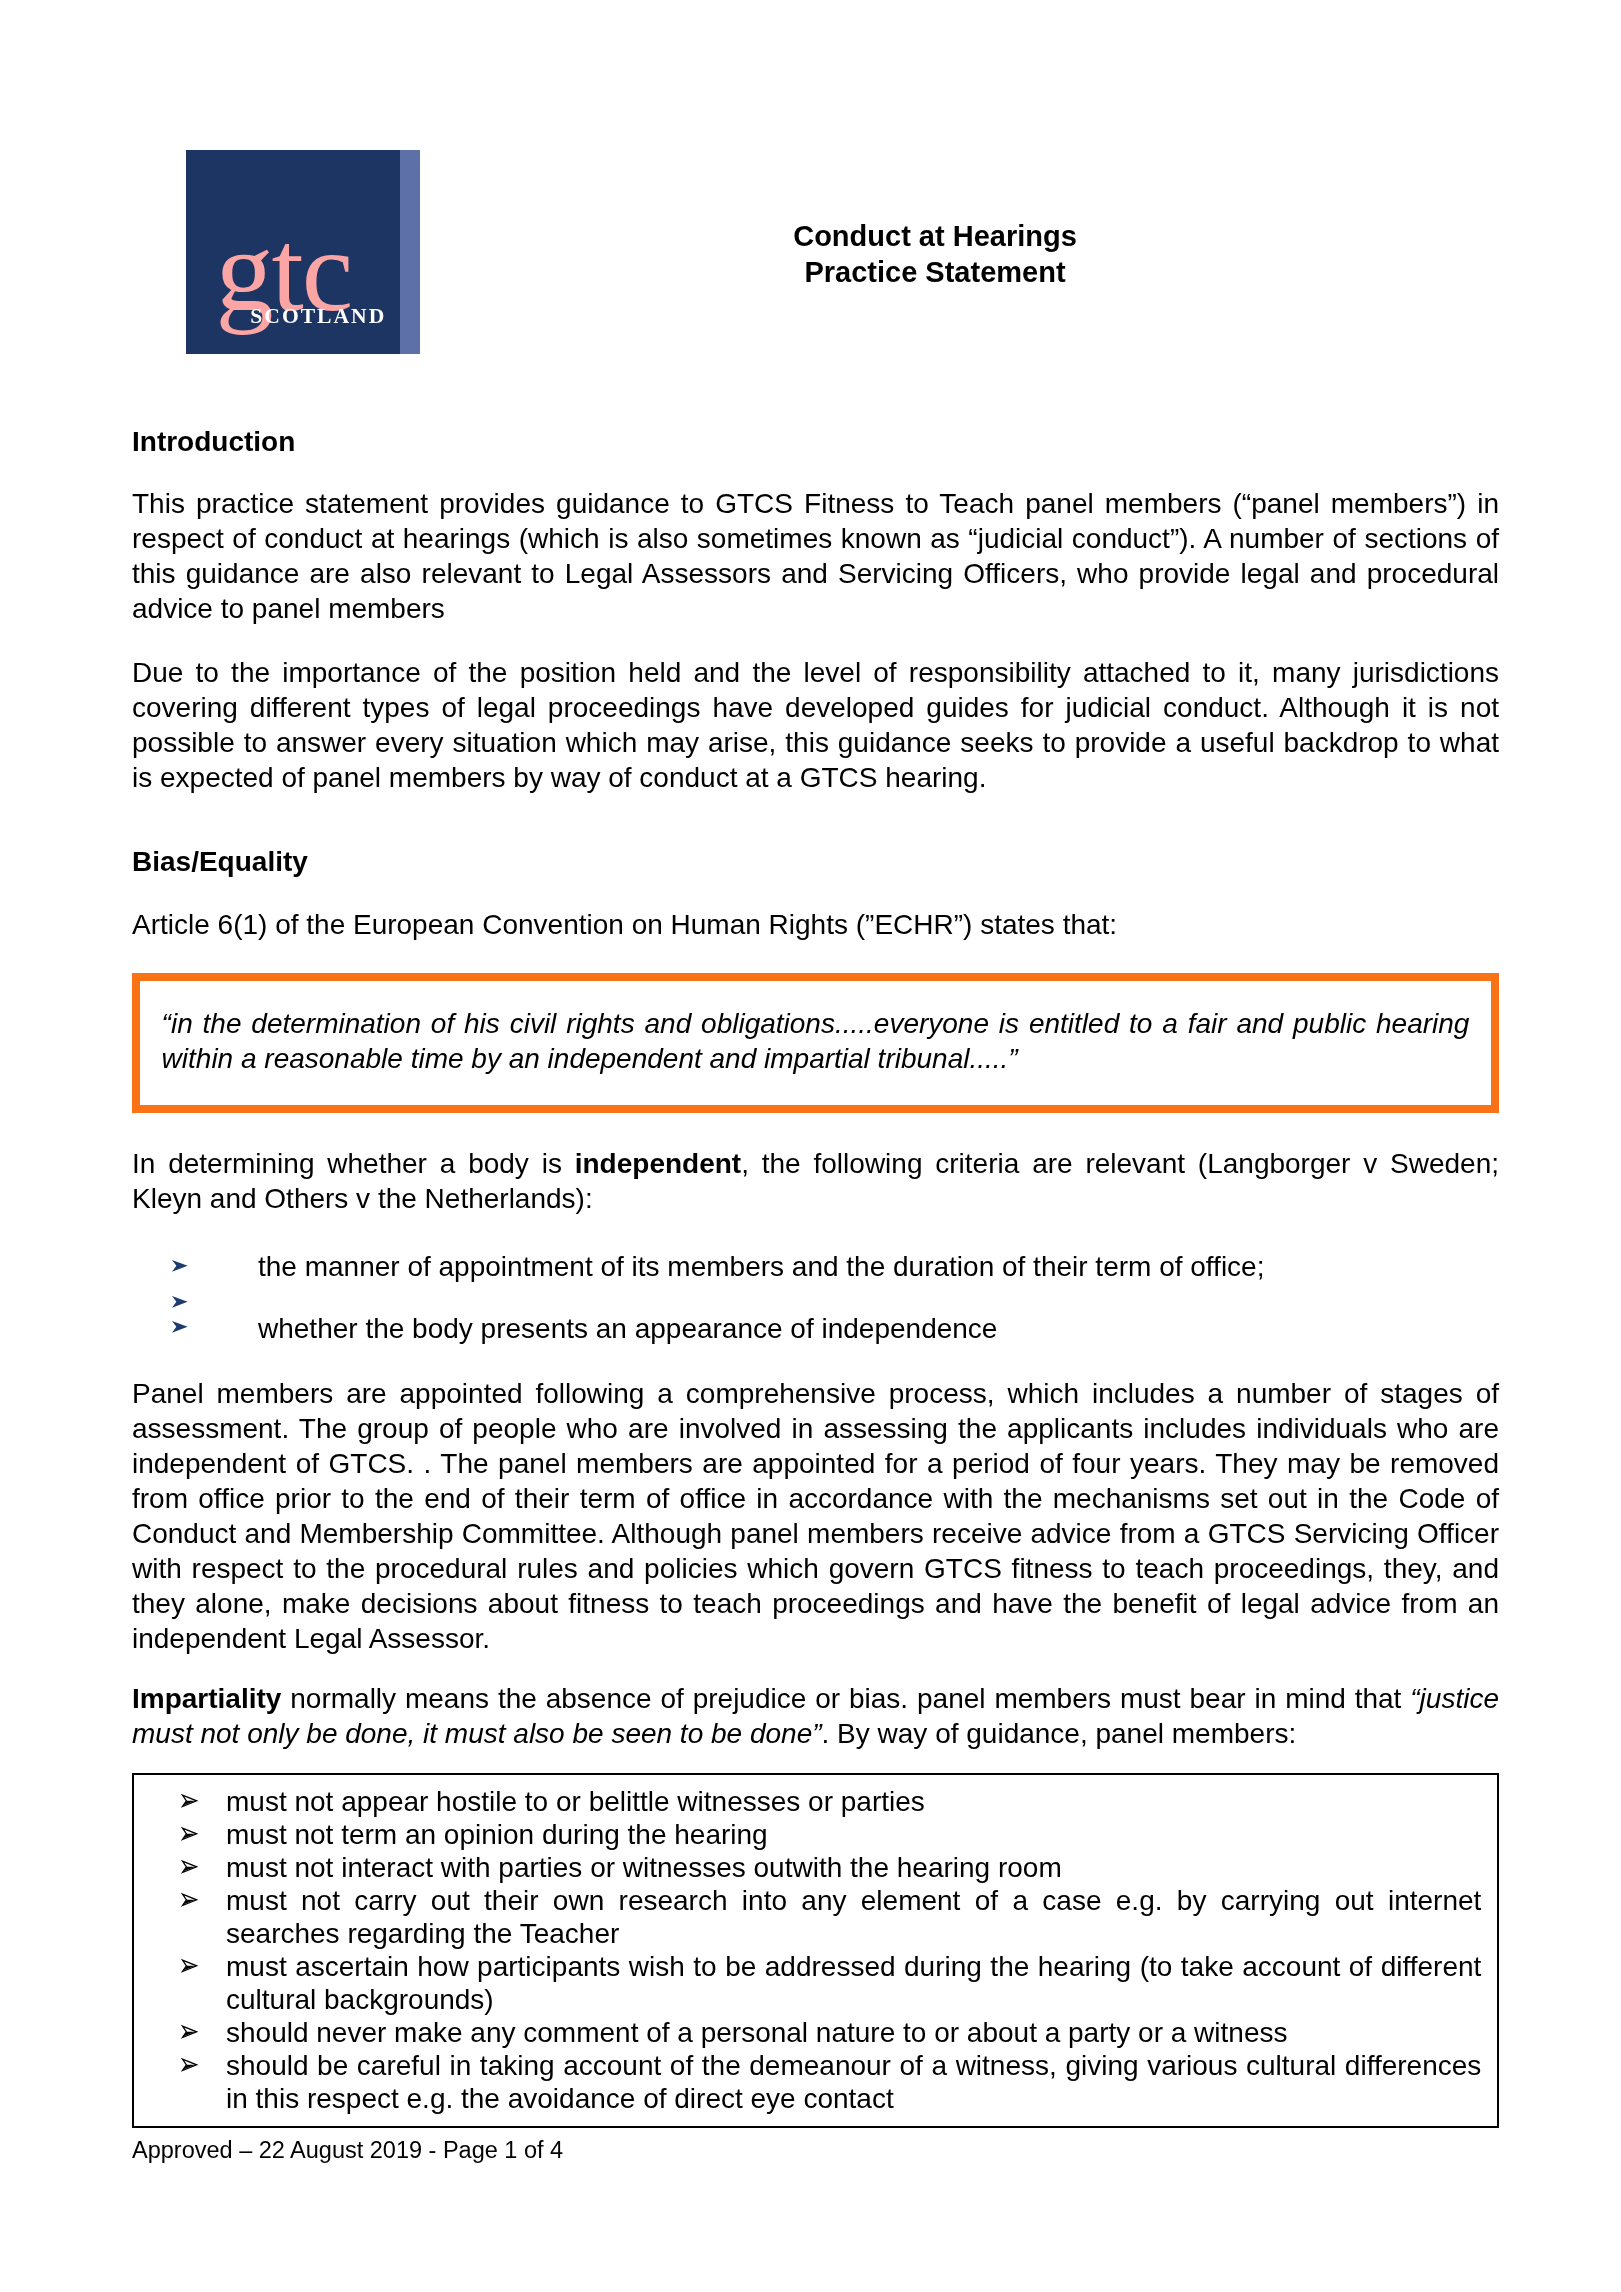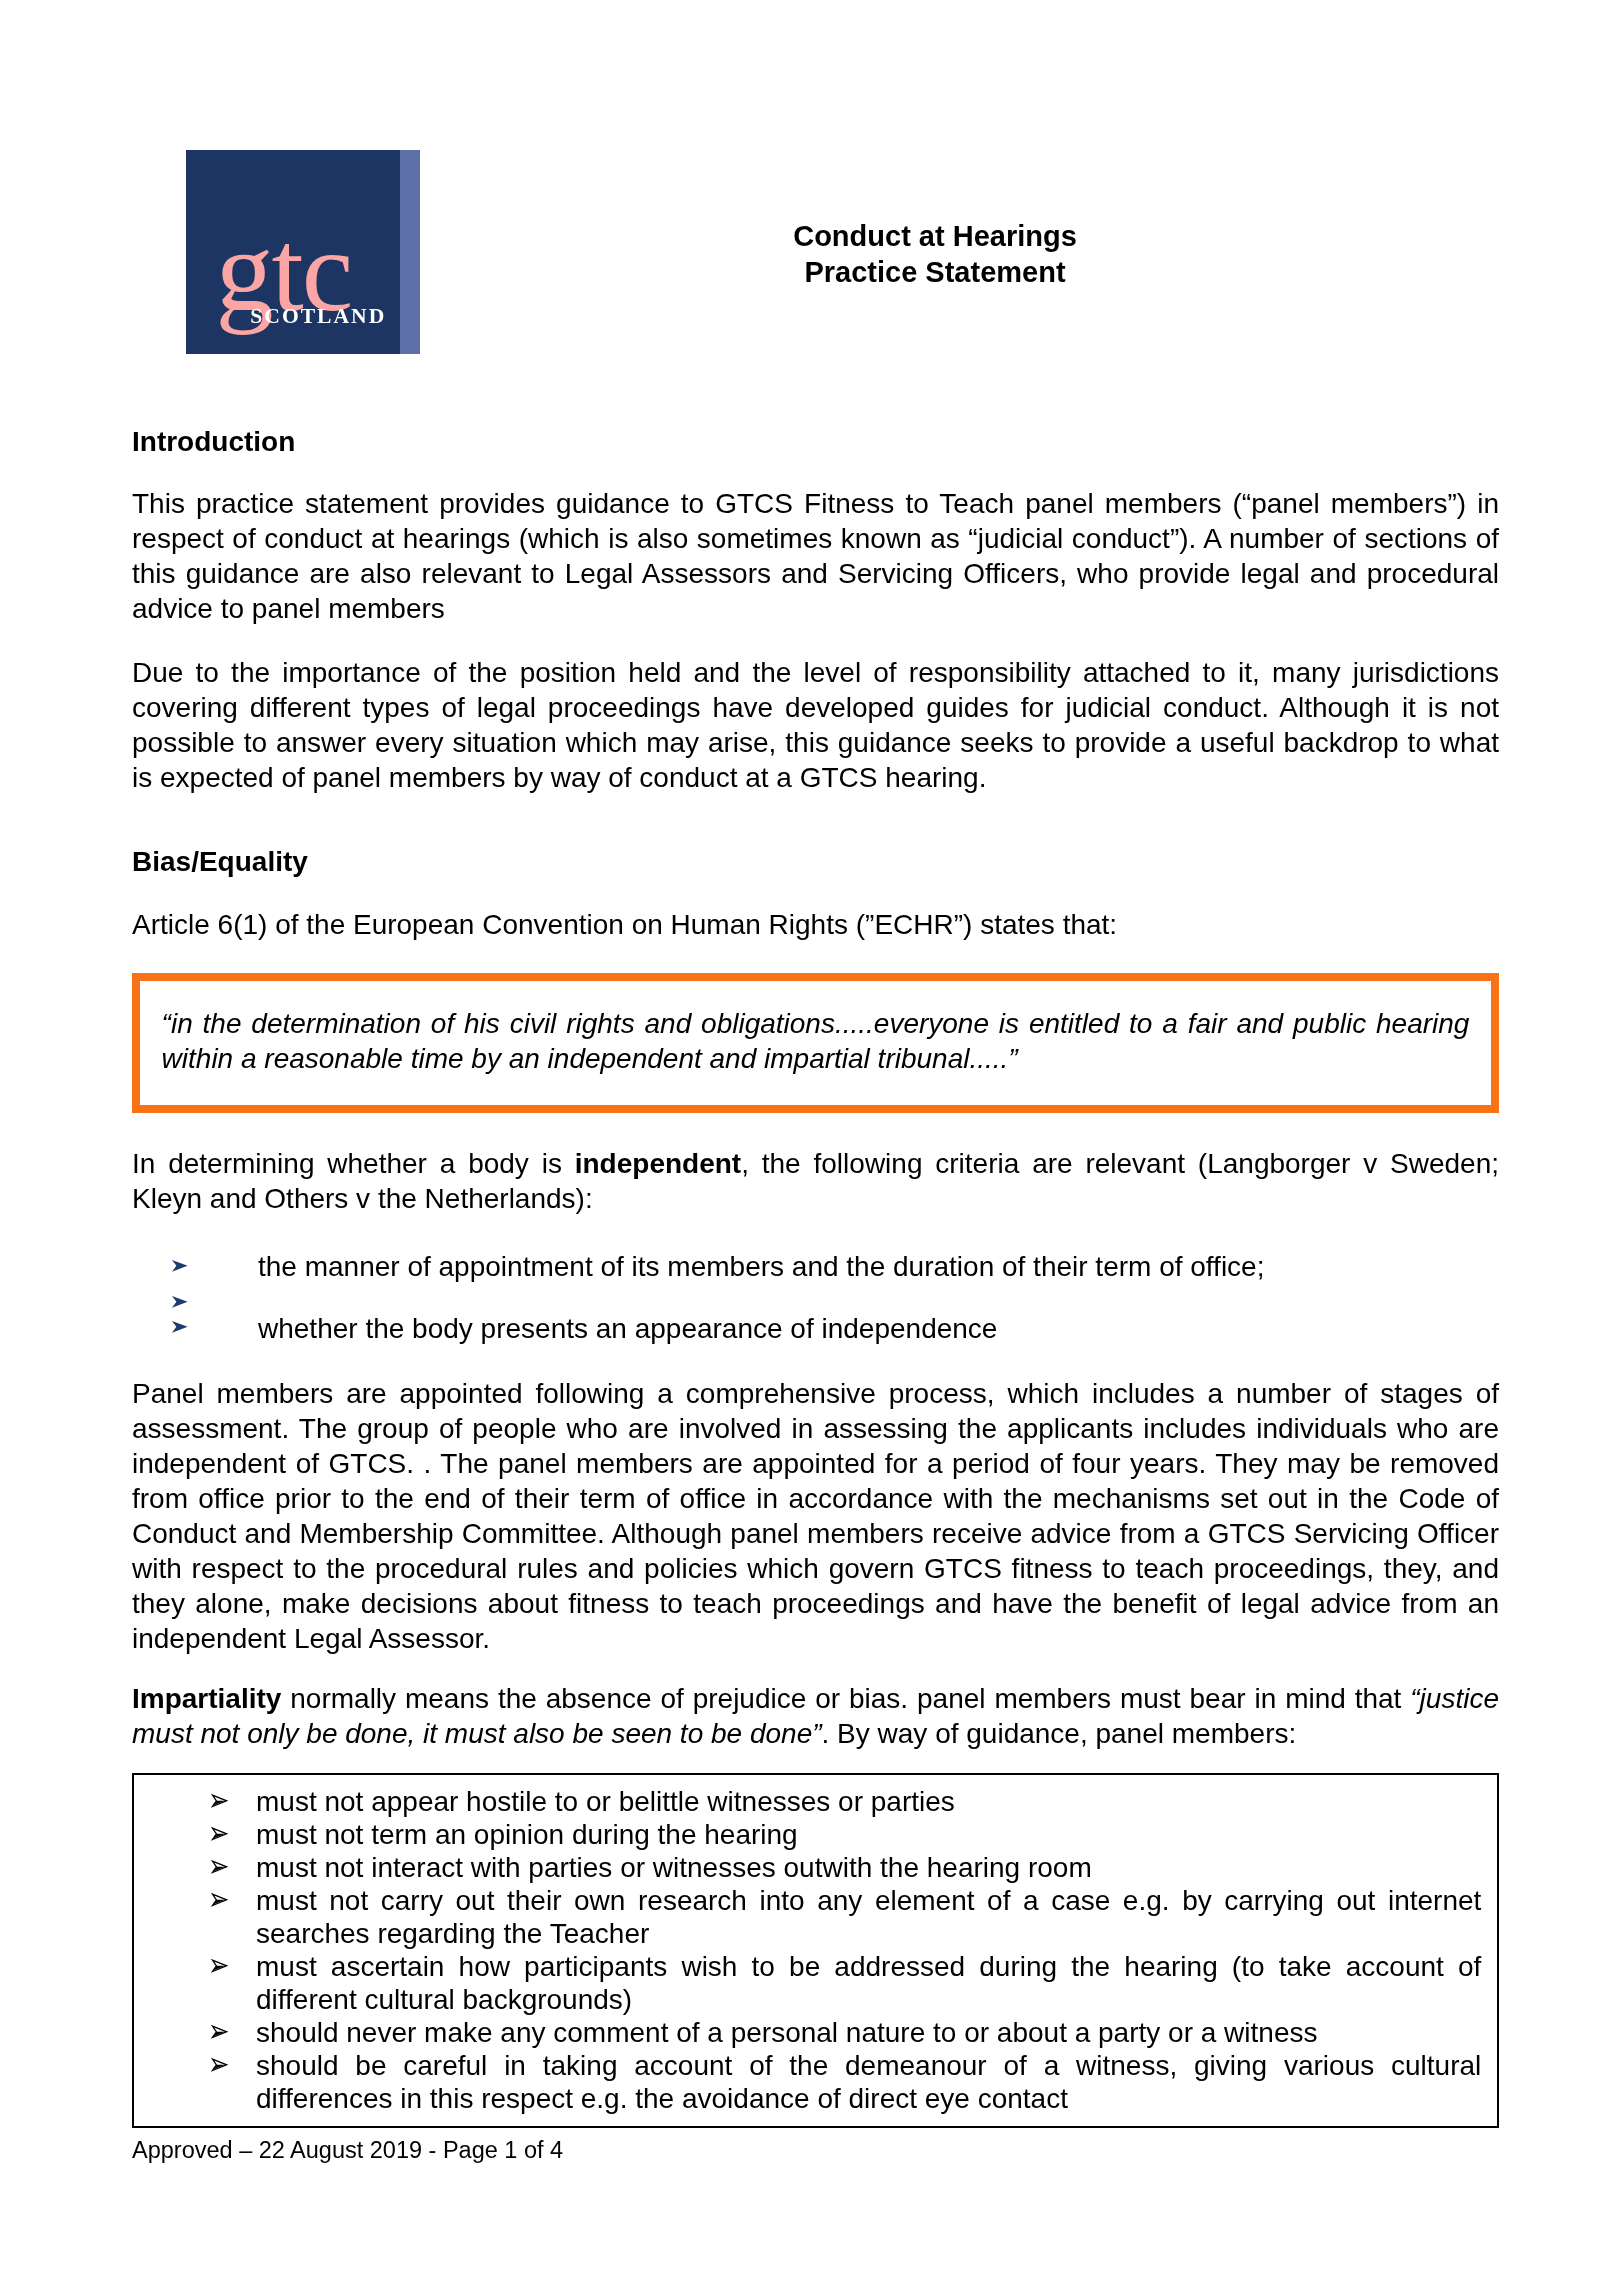--- a/index.html
+++ b/index.html
@@ -55,21 +55,21 @@
   p.impartiality-para { margin-top:25.5px; }
 
   ul.arrow-list { list-style:none; margin-top:33px; padding-left:39px; text-align:left; }
   ul.arrow-list li { display:flex; line-height:36px;gap:44px; }
   ul.arrow-list .bullet { flex:0 0 43px; }
 
   .guidance-box {
     margin-top:21.6px; border:2.9px solid #000;
     padding:9.8px 15.7px 11.8px 0;
   }
-  .guidance-box ul { list-style:none; padding-left:77px; }
+  .guidance-box ul { list-style:none; padding-left:47px; }
   .guidance-box li { display:flex; line-height:33px; }
   .guidance-box .bullet { flex:0 0 45px; }
   .guidance-box .li-text { flex:1; text-align:justify; }
 
   .bullet svg { margin-top:7.8px; display:block; }
 
   .footer {
     margin-top:7.8px; font-size:23.5px; line-height:29px; text-align:left;
   }
 </style>

